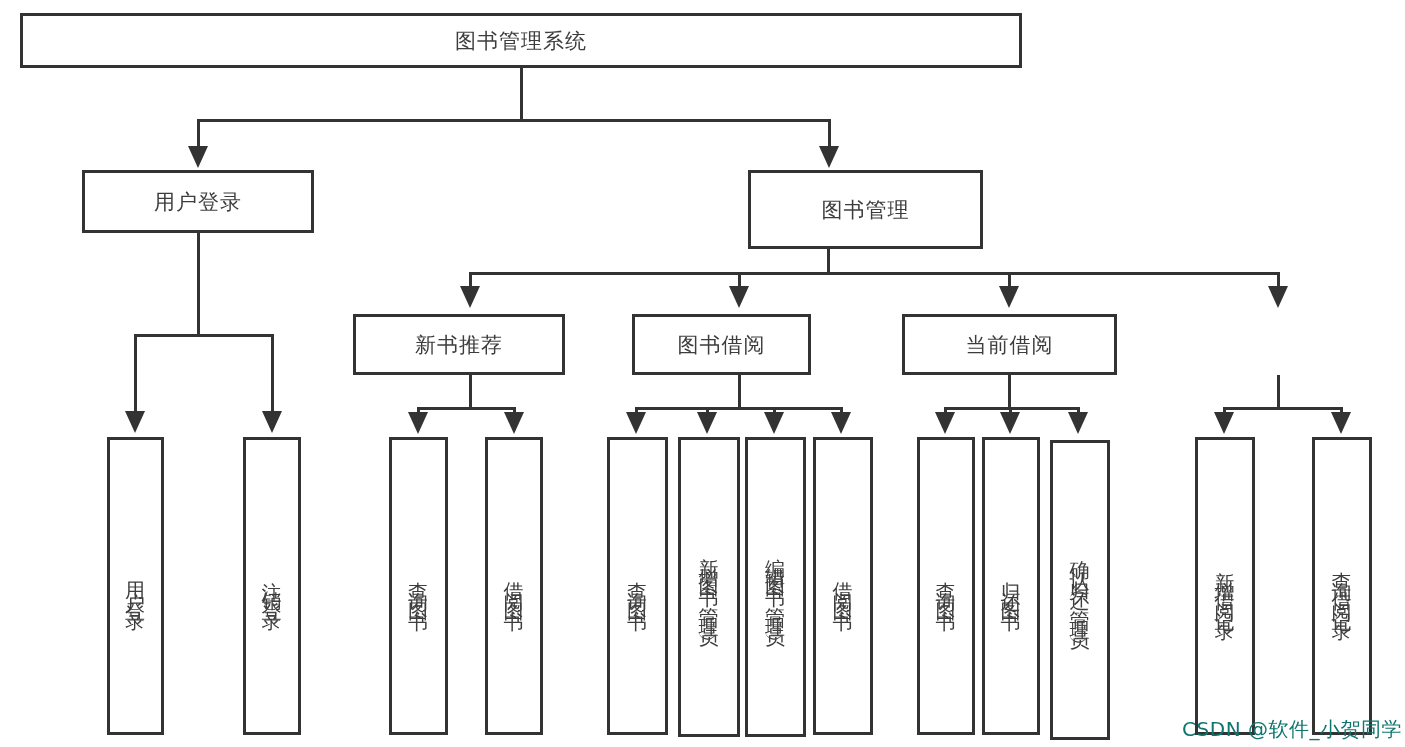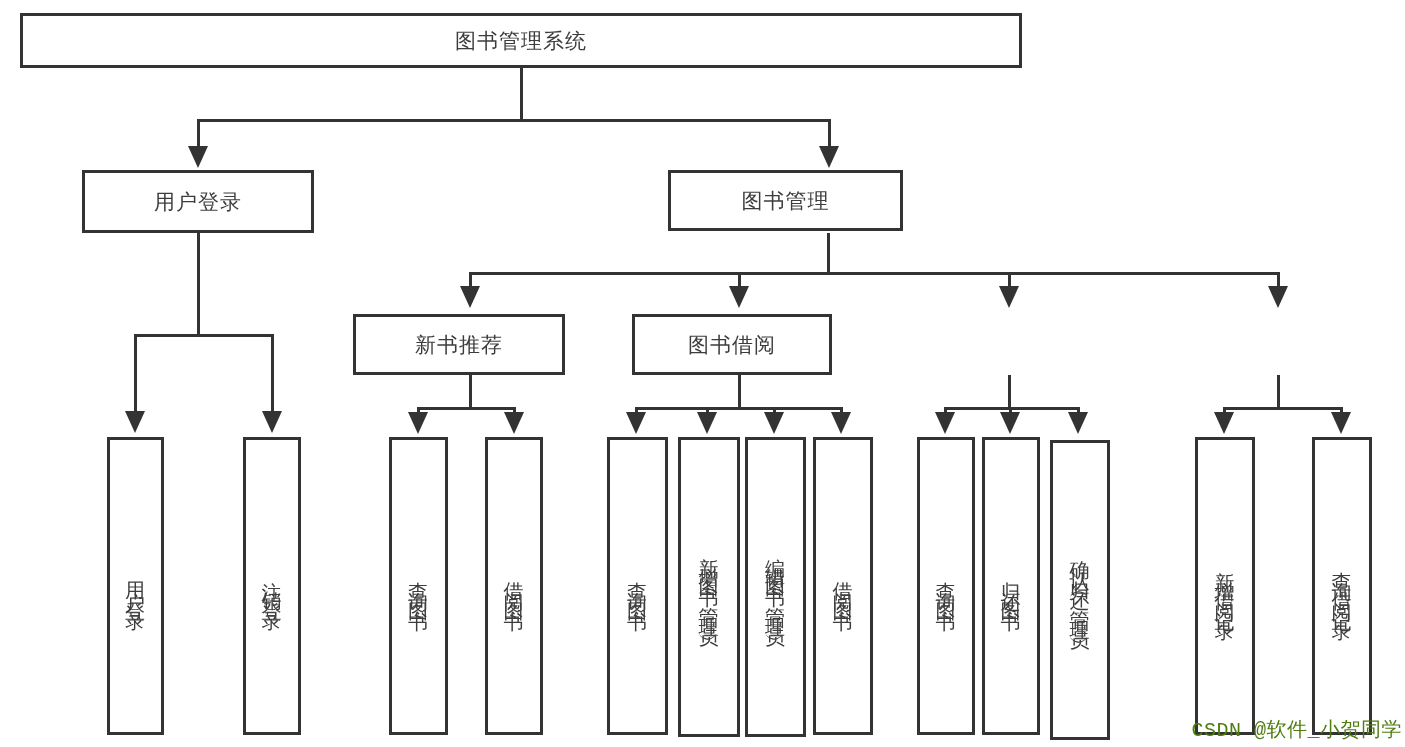--- a/index.html
+++ b/index.html
@@ -20,60 +20,61 @@
   }
   .lh{position:absolute;height:3px;background:#333;z-index:1;}
   .lv{position:absolute;width:3px;background:#333;z-index:1;}
   .arr{
     position:absolute;width:0;height:0;z-index:1;
     border-left:10px solid transparent;border-right:10px solid transparent;
     border-top:22px solid #333;
   }
   .watermark{
     position:absolute;right:3px;bottom:4px;z-index:5;
-    font-size:20px;color:#4d7c0f;letter-spacing:0.5px;white-space:nowrap;font-family:Liberation Mono, monospace;
+    font-size:20px;color:#0f766e;letter-spacing:0.5px;white-space:nowrap;
   }
 </style>
 </head>
 <body>
 
 <div id="stage">
 
   <div class="box hbox" style="left:20px;top:13px;width:1002px;height:55px">图书管理系统</div>
 
   <div class="lv" style="left:520px;top:68px;height:51px"></div>
   <div class="lh" style="left:197px;top:119px;width:634px"></div>
   <div class="lv" style="left:197px;top:119px;height:30px"></div>
   <div class="arr" style="left:188px;top:146px"></div>
   <div class="lv" style="left:828px;top:119px;height:30px"></div>
   <div class="arr" style="left:819px;top:146px"></div>
 
   <div class="box hbox" style="left:82px;top:170px;width:232px;height:63px">用户登录</div>
-  <div class="box hbox" style="left:668px;top:170px;width:235px;height:61px">图书管理</div>
+  <div class="box hbox" style="left:748px;top:170px;width:235px;height:79px">图书管理</div>
 
   <div class="lv" style="left:197px;top:233px;height:104px"></div>
   <div class="lh" style="left:134px;top:334px;width:140px"></div>
   <div class="lv" style="left:134px;top:334px;height:79px"></div>
   <div class="arr" style="left:125px;top:411px"></div>
   <div class="lv" style="left:271px;top:334px;height:79px"></div>
   <div class="arr" style="left:262px;top:411px"></div>
 
   <div class="lv" style="left:827px;top:233px;height:42px"></div>
   <div class="lh" style="left:469px;top:272px;width:811px"></div>
   <div class="lv" style="left:469px;top:272px;height:16px"></div>
   <div class="arr" style="left:460px;top:286px"></div>
   <div class="lv" style="left:738px;top:272px;height:16px"></div>
   <div class="arr" style="left:729px;top:286px"></div>
   <div class="lv" style="left:1008px;top:272px;height:16px"></div>
   <div class="arr" style="left:999px;top:286px"></div>
   <div class="lv" style="left:1277px;top:272px;height:16px"></div>
   <div class="arr" style="left:1268px;top:286px"></div>
 
   <div class="box hbox" style="left:353px;top:314px;width:212px;height:61px">新书推荐</div>
-  <div class="box hbox" style="left:632px;top:314px;width:200px;height:61px">图书借阅</div>
+  <div class="box hbox" style="left:632px;top:314px;width:179px;height:61px">图书借阅</div>
+  <div class="box hbox" style="left:902px;top:314px;width:215px;height:61px">当前借阅</div>
 
   <div class="lv" style="left:469px;top:375px;height:34px"></div>
   <div class="lh" style="left:417px;top:407px;width:99px"></div>
   <div class="lv" style="left:417px;top:407px;height:8px"></div>
   <div class="arr" style="left:408px;top:412px"></div>
   <div class="lv" style="left:513px;top:407px;height:8px"></div>
   <div class="arr" style="left:504px;top:412px"></div>
 
   <div class="lv" style="left:738px;top:375px;height:34px"></div>
   <div class="lh" style="left:635px;top:407px;width:208px"></div>

